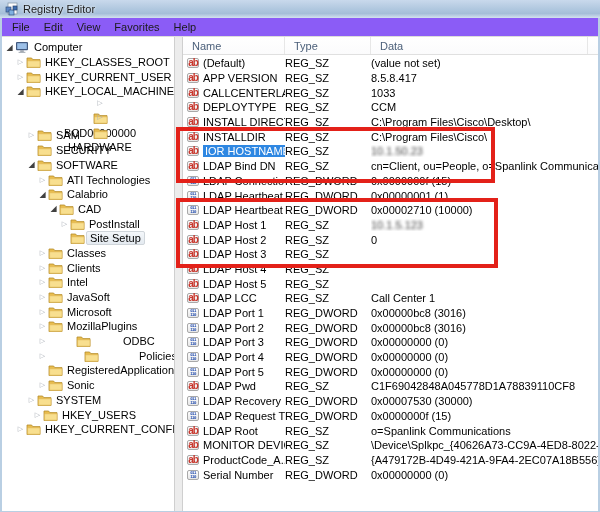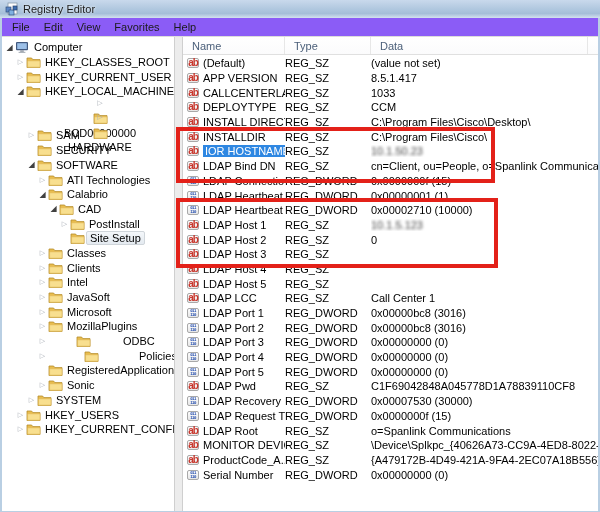--- a/index.html
+++ b/index.html
@@ -325,21 +325,21 @@
         <div class="trow" style="padding-left: 24px;">
           <span class="arr collapsed">▷</span>
           <span class="ticon">
             <svg width="15" height="12" viewBox="0 0 15 12">
               <path d="M1 2 h4.6 l1.2 1.6 H14 v8 H1 Z" fill="#e9bd4e" stroke="#b58e2e" stroke-width="0.8"></path>
               <path d="M1.6 4.8 H14 v6.4 H1.6 Z" fill="#f8df8f" stroke="#dcb654" stroke-width="0.6"></path>
             </svg>
           </span>
           <span class="tlabel">SYSTEM</span>
         </div>
-        <div class="trow" style="padding-left: 13px;">
+        <div class="trow" style="padding-left: 30px;">
           <span class="arr collapsed">▷</span>
           <span class="ticon">
             <svg width="15" height="12" viewBox="0 0 15 12">
               <path d="M1 2 h4.6 l1.2 1.6 H14 v8 H1 Z" fill="#e9bd4e" stroke="#b58e2e" stroke-width="0.8"></path>
               <path d="M1.6 4.8 H14 v6.4 H1.6 Z" fill="#f8df8f" stroke="#dcb654" stroke-width="0.6"></path>
             </svg>
           </span>
           <span class="tlabel">HKEY_USERS</span>
         </div>
         <div class="trow" style="padding-left: 13px;">
@@ -369,21 +369,21 @@
             <span class="c-name"><span>(Default)</span></span>
             <span class="c-type">REG_SZ</span>
             <span class="c-data"><span>(value not set)</span></span>
           </div>
           <div class="lrow">
             <span class="c-icon">
               <span class="icon-ab">ab</span>
             </span>
             <span class="c-name"><span>APP VERSION</span></span>
             <span class="c-type">REG_SZ</span>
-            <span class="c-data"><span>8.5.1.417</span></span>
+            <span class="c-data"><span>8.5.8.417</span></span>
           </div>
           <div class="lrow">
             <span class="c-icon">
               <span class="icon-ab">ab</span>
             </span>
             <span class="c-name"><span>CALLCENTERLA...</span></span>
             <span class="c-type">REG_SZ</span>
             <span class="c-data"><span>1033</span></span>
           </div>
           <div class="lrow">

